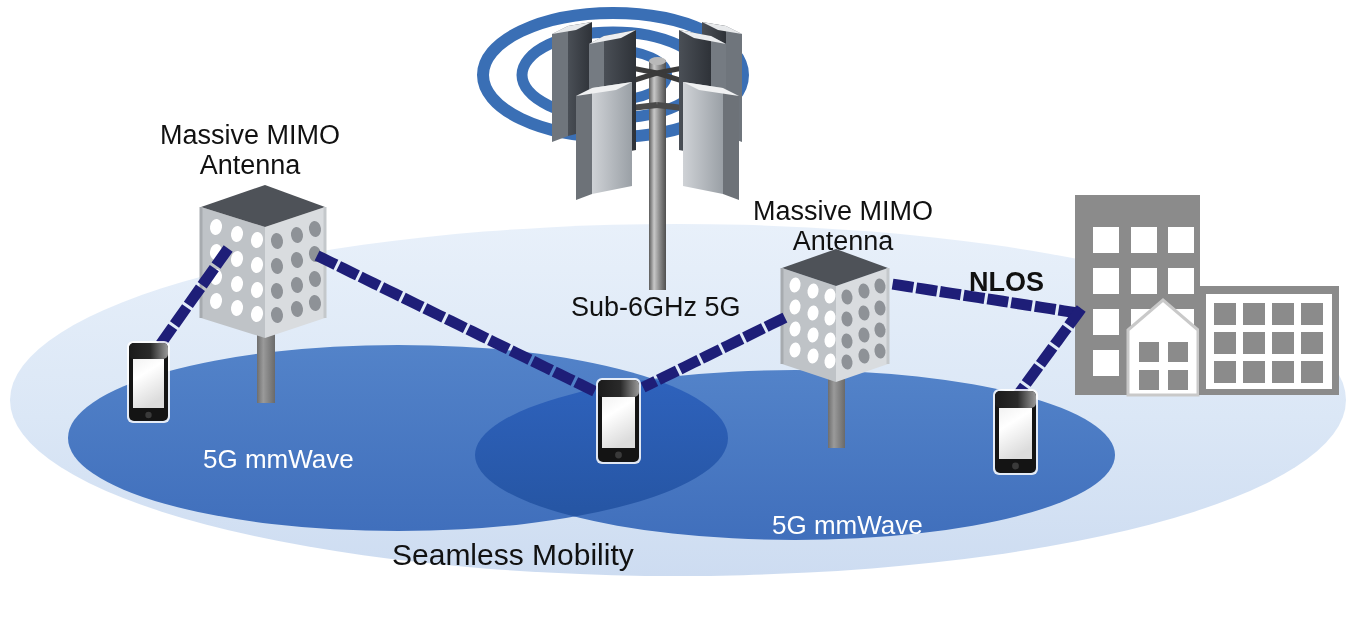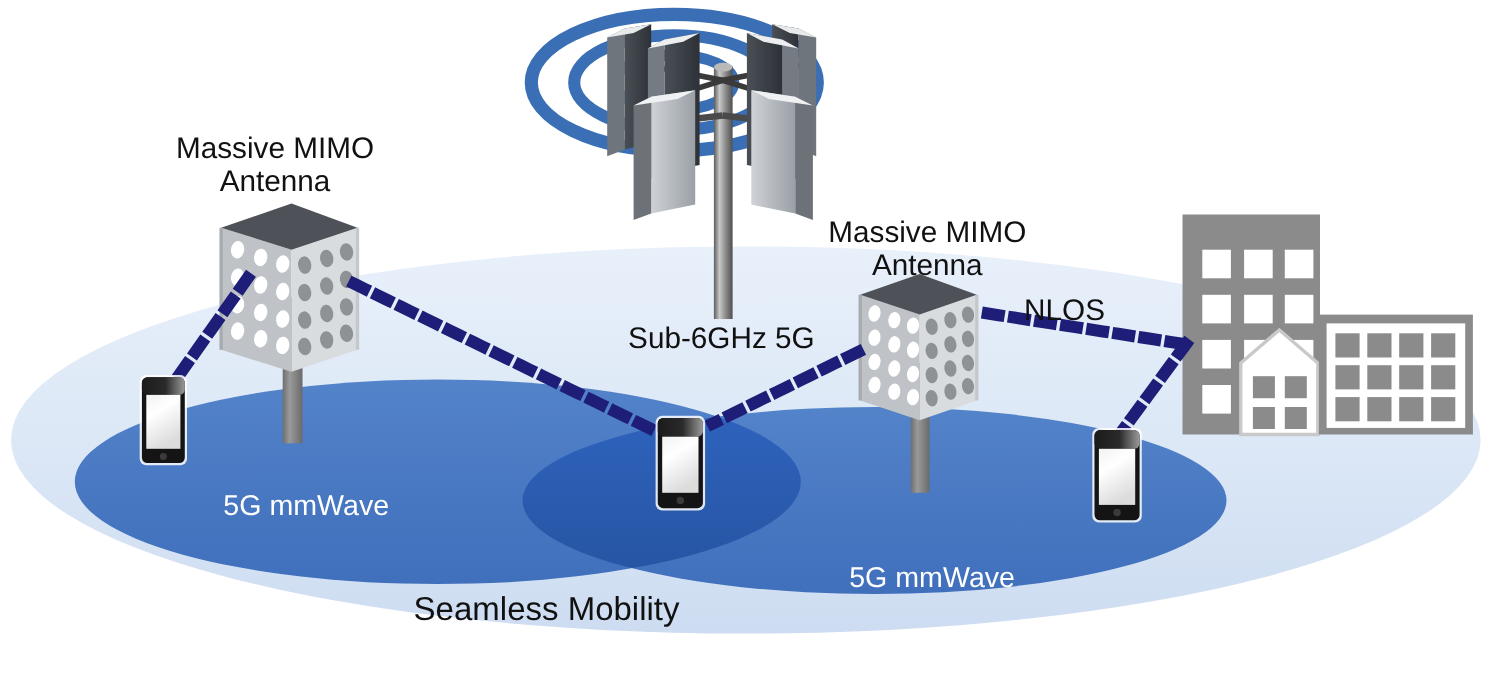--- a/index.html
+++ b/index.html
@@ -308,17 +308,17 @@
     <div>Massive MIMO</div>
     <div>Antenna</div>
   </div>
 
   <div class="lbl lbl-dark" style="left:571px;top:292px;">Sub-6GHz 5G</div>
 
   <div class="lbl lbl-white" style="left:203px;top:407px;">5G mmWave</div>
 
   <div class="lbl lbl-white" style="left:772px;top:473px;">5G mmWave</div>
 
-  <div class="lbl lbl-dark" style="left:931px;top:267px;">NLOS</div>
-
-  <div class="lbl lbl-dark lbl-big" style="left:376px;top:538px;">Seamless Mobility</div>
+  <div class="lbl lbl-dark" style="left:969px;top:267px;font-weight:bold;">NLOS</div>
+
+  <div class="lbl lbl-dark lbl-big" style="left:392px;top:538px;">Seamless Mobility</div>
 
 </div>
 
 </body></html>

